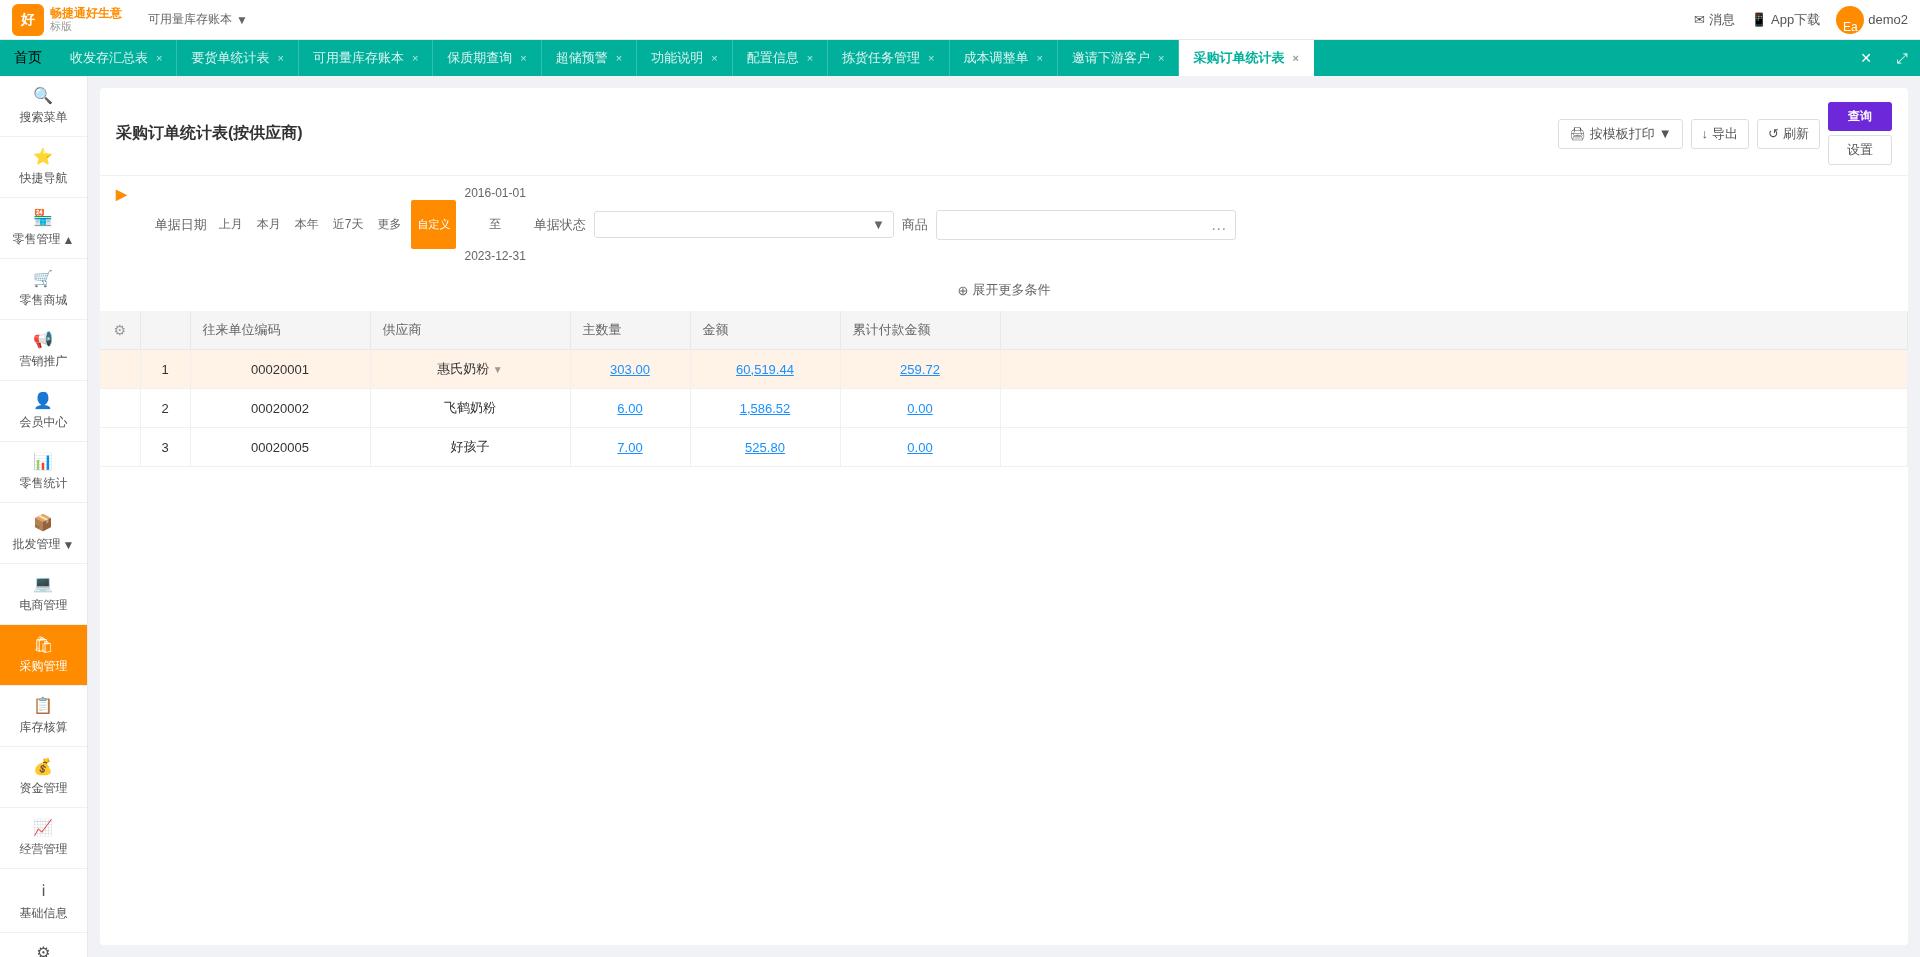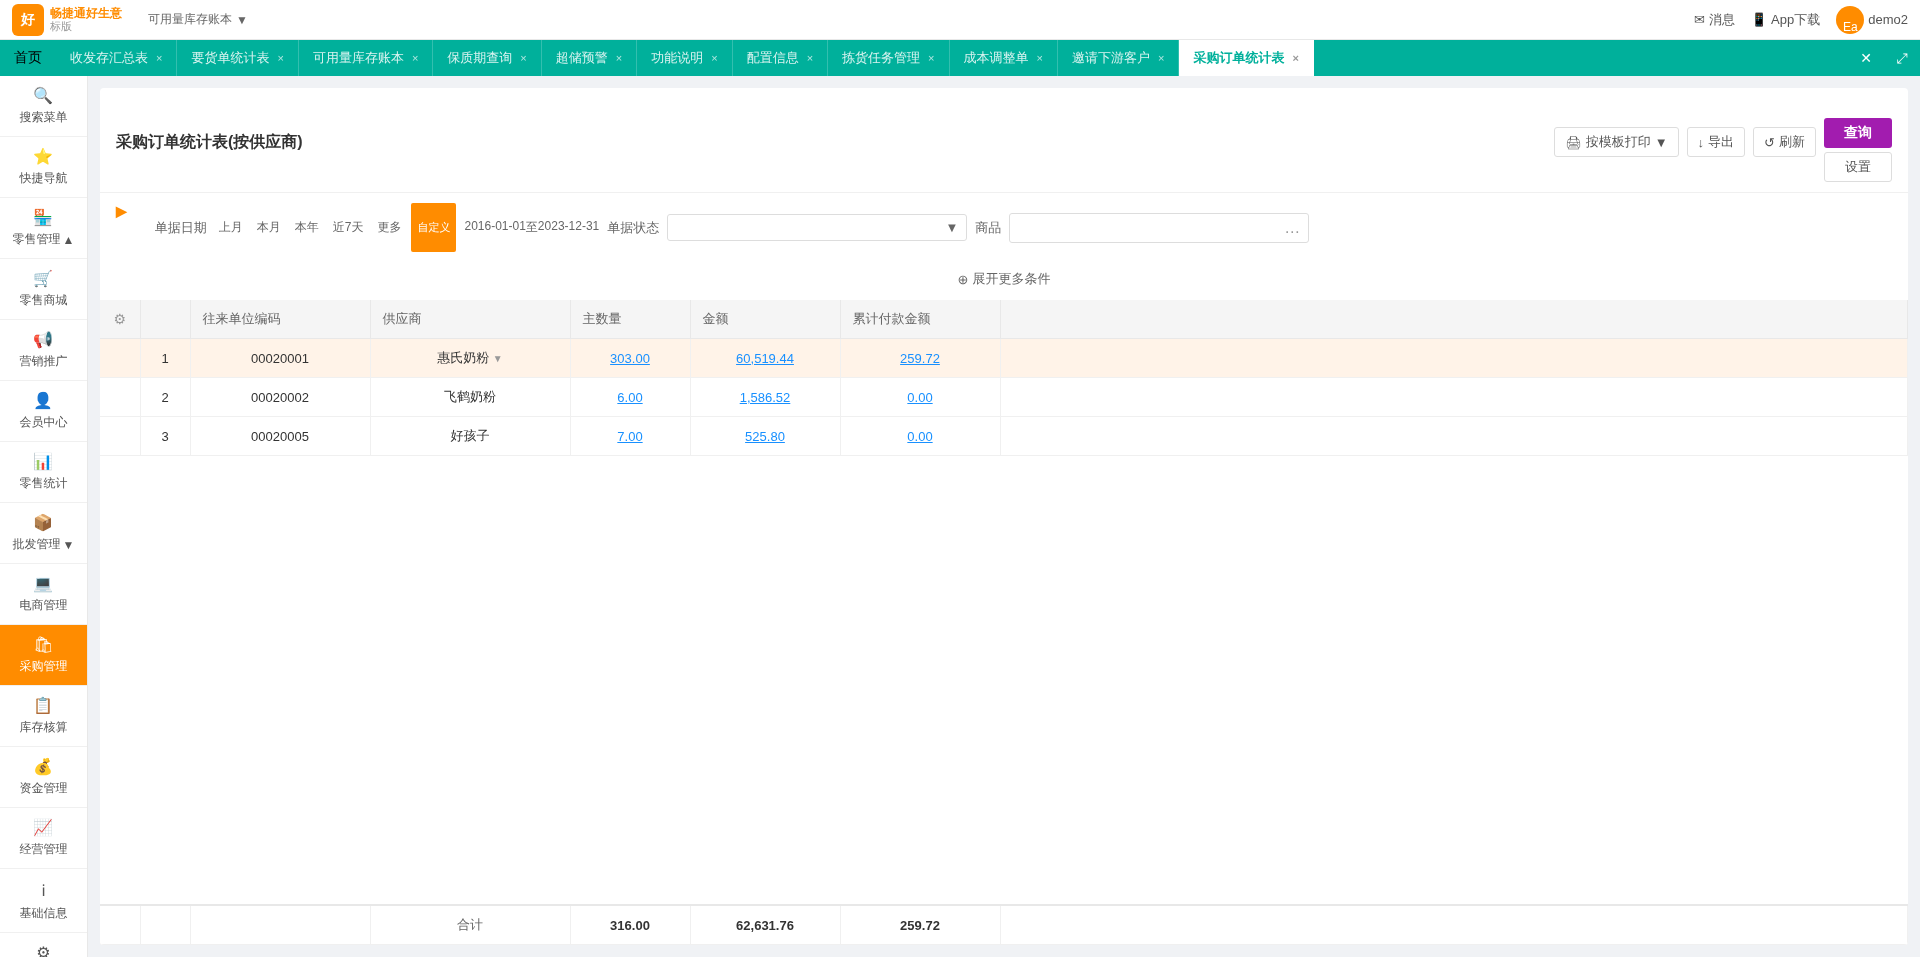--- a/index.html
+++ b/index.html
@@ -36,21 +36,21 @@
 
     
     .main-content { flex: 1; display: flex; flex-direction: column; overflow: hidden; background: #f0f2f5; }
     .page-container { margin: 12px; background: white; border-radius: 4px; flex: 1; display: flex; flex-direction: column; overflow: hidden; }
     .page-header { padding: 14px 16px 10px; display: flex; align-items: center; justify-content: space-between; border-bottom: 1px solid #f0f0f0; }
     .page-title { font-size: 16px; font-weight: bold; color: #333; }
     .page-actions { display: flex; align-items: center; gap: 8px; }
     .btn-print { border: 1px solid #ddd; background: #fff; padding: 5px 10px; border-radius: 3px; cursor: pointer; font-size: 13px; display: flex; align-items: center; gap: 4px; color: #555; }
     .btn-export { border: 1px solid #ddd; background: #fff; padding: 5px 10px; border-radius: 3px; cursor: pointer; font-size: 13px; display: flex; align-items: center; gap: 4px; color: #555; }
     .btn-refresh { border: 1px solid #ddd; background: #fff; padding: 5px 10px; border-radius: 3px; cursor: pointer; font-size: 13px; display: flex; align-items: center; gap: 4px; color: #555; }
-    .btn-query { background: #a21caf; color: white; border: none; padding: 6px 20px; border-radius: 3px; cursor: pointer; font-size: 14px; font-weight: bold; margin-top: 16px; }
+    .btn-query { background: #6d28d9; color: white; border: none; padding: 6px 20px; border-radius: 3px; cursor: pointer; font-size: 12px; font-weight: bold; }
     .btn-settings { border: 1px solid #ddd; background: #fff; padding: 5px 14px; border-radius: 3px; cursor: pointer; font-size: 13px; color: #555; display: block; margin-top: 4px; }
     .filter-label { color: #666; font-size: 13px; white-space: nowrap; }
     .date-shortcuts { display: flex; gap: 6px; align-items: center; }
     .date-shortcut { color: #666; font-size: 12px; cursor: pointer; padding: 2px 4px; }
     .date-custom-badge { background: #ff8c00; color: white; font-size: 11px; padding: 17px 6px; border-radius: 2px; cursor: pointer; }
     .date-range { color: #666; font-size: 12px; }
     .filter-dropdown { min-width: 200px; border: 1px solid #ddd; border-radius: 3px; padding: 5px 8px; background: white; display: flex; align-items: center; justify-content: space-between; cursor: pointer; color: #666; }
     .filter-input { min-width: 160px; border: 1px solid #ddd; border-radius: 3px; padding: 5px 8px; background: white; display: flex; align-items: center; justify-content: space-between; cursor: pointer; color: #ccc; }
     .expand-more { display: flex; align-items: center; gap: 4px; color: #666; cursor: pointer; font-size: 13px; padding: 4px 8px; margin: 6px auto 0; width: fit-content; }
     .orange-arrow { color: #ff8c00; font-weight: bold; font-size: 14px; cursor: pointer; margin-right: 8px; }
@@ -269,21 +269,21 @@
         <div class="filter-left">
           <span class="filter-label">单据日期</span>
           <div class="date-shortcuts">
             <span class="date-shortcut">上月</span>
             <span class="date-shortcut">本月</span>
             <span class="date-shortcut">本年</span>
             <span class="date-shortcut">近7天</span>
             <span class="date-shortcut">更多</span>
             <span class="date-custom-badge">自定义</span>
           </div>
-          <div style="display:flex;gap:0;">
+          <div style="display:flex;align-items:center;gap:16px;flex-direction:column;">
             <span class="date-range">2016-01-01</span>
             <span class="date-range">至</span>
             <span class="date-range">2023-12-31</span>
           </div>
           <span class="filter-label">单据状态</span>
           <div class="filter-dropdown" style="min-width:300px;">
             <span></span>
             <span>▼</span>
           </div>
           <span class="filter-label">商品</span>
@@ -347,31 +347,15 @@
               <td>好孩子</td>
               <td class="link">7.00</td>
               <td class="link">525.80</td>
               <td class="link">0.00</td>
               <td></td>
             </tr>
           </tbody>
         </table>
       </div>
 
-      <div style="background:#fef9f0;border-top:2px solid #e8e8e8;">
-        <table style="width:100%;border-collapse:collapse;table-layout:fixed;">
-          <tbody>
-              <tr>
-            <td style="width:40px;padding:10px 12px;"></td>
-            <td style="width:50px;padding:10px 12px;"></td>
-            <td style="width:180px;padding:10px 12px;"></td>
-            <td style="width:200px;padding:10px 12px;color:#666;">合计</td>
-            <td style="width:120px;padding:10px 12px;text-align:center;font-weight:bold;">316.00</td>
-            <td style="width:150px;padding:10px 12px;text-align:center;font-weight:bold;">62,631.76</td>
-            <td style="width:160px;padding:10px 12px;text-align:center;font-weight:bold;">259.72</td>
-            <td></td>
-          </tr>
-        </tbody>
-          </table>
-      </div>
     </div>
   </div>
 </div>
 
 </body></html>

